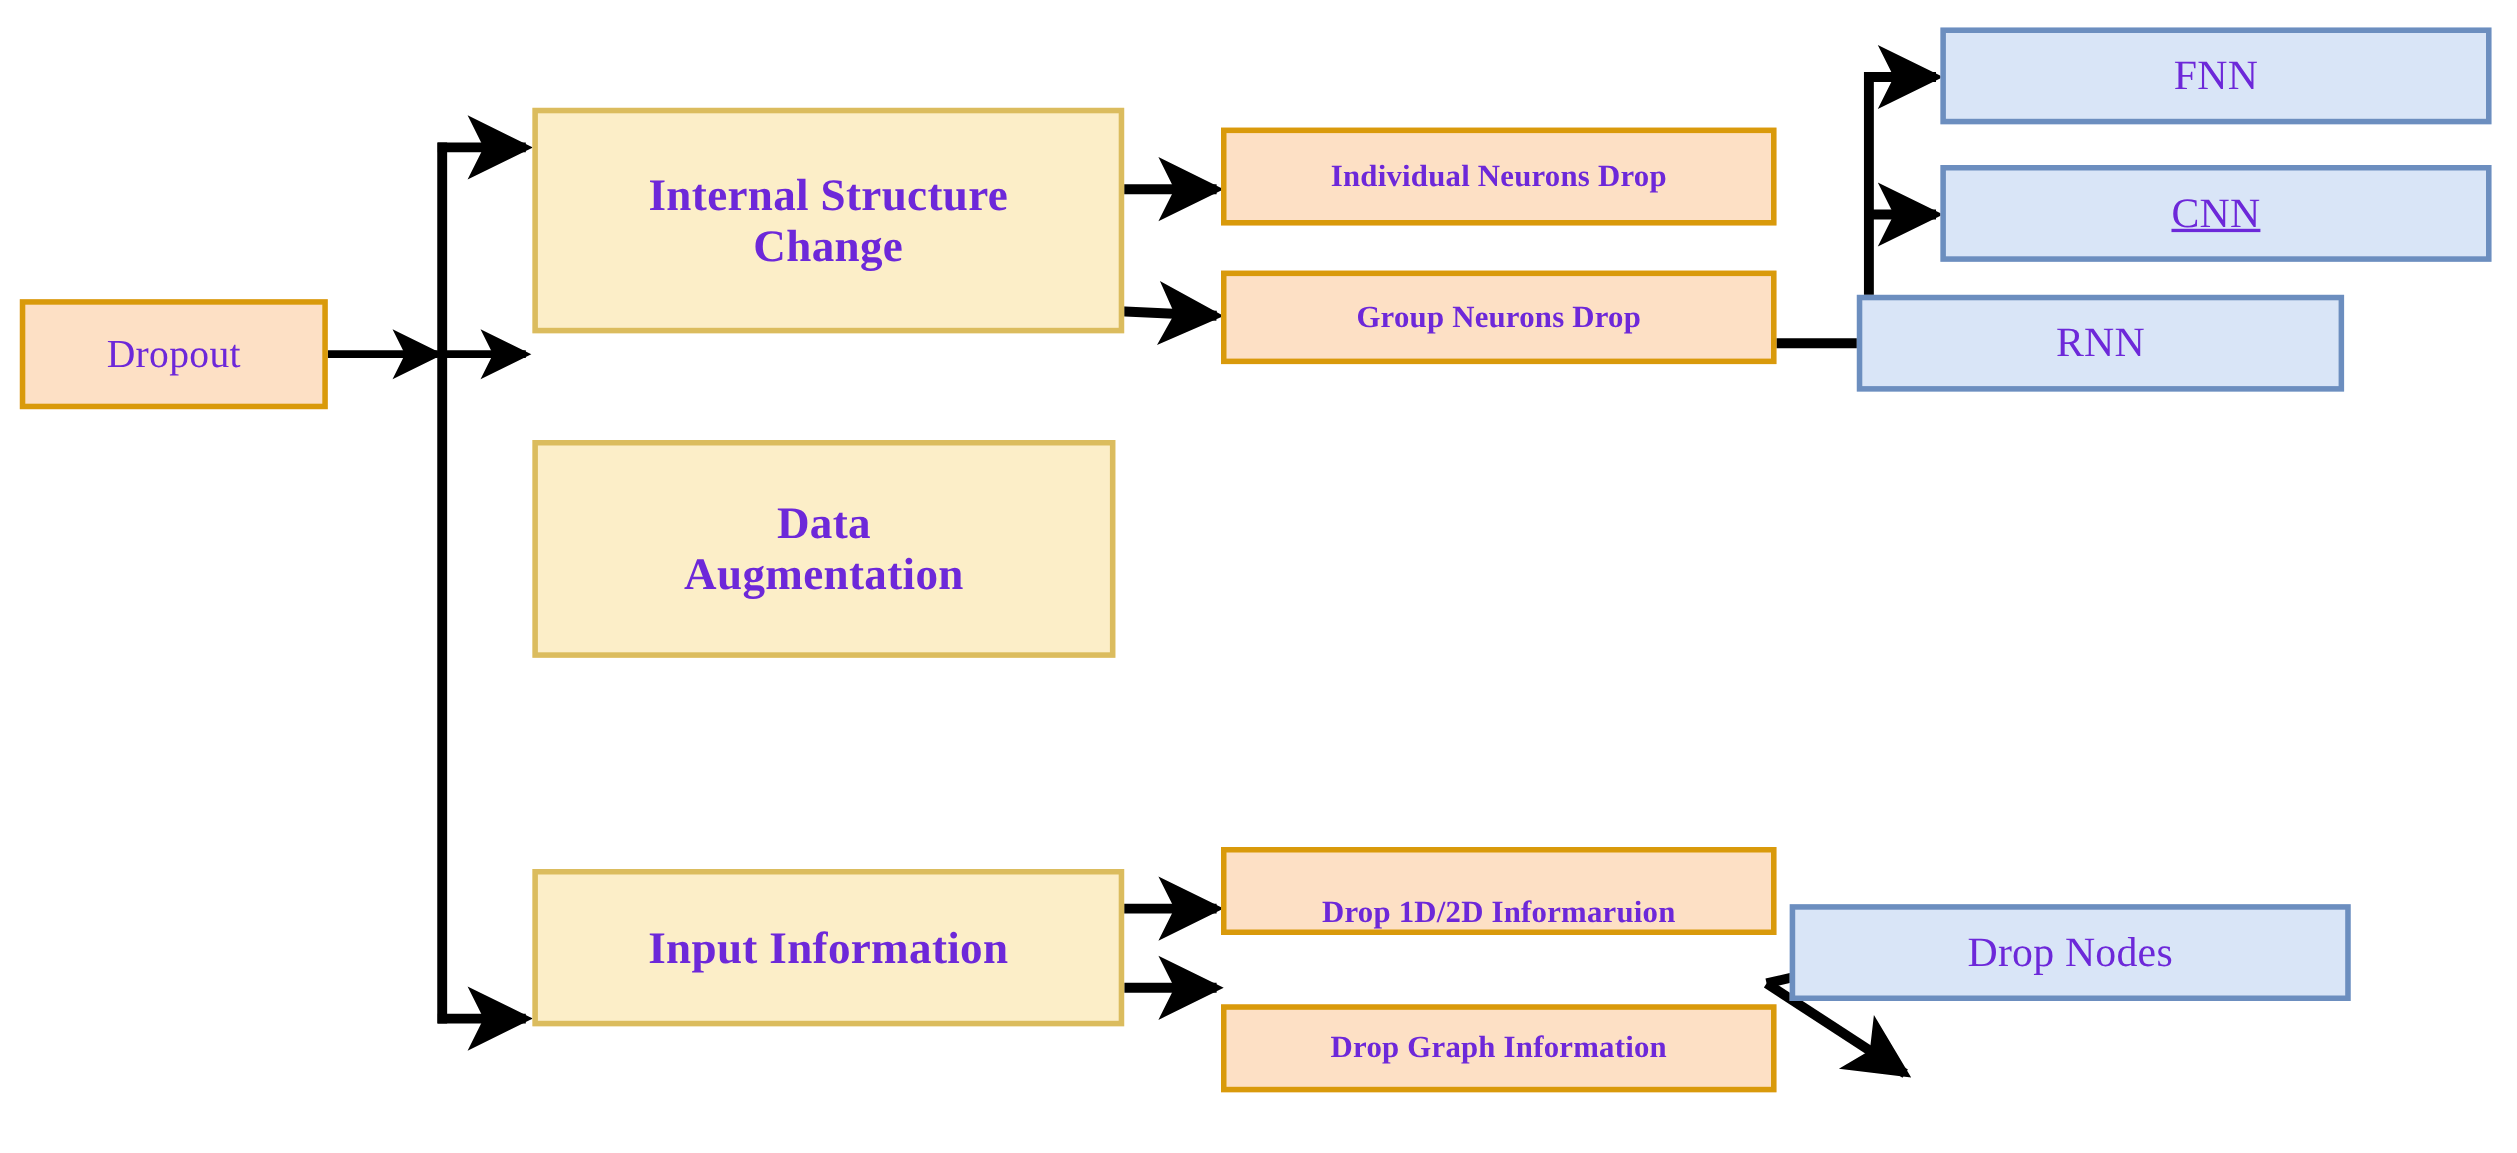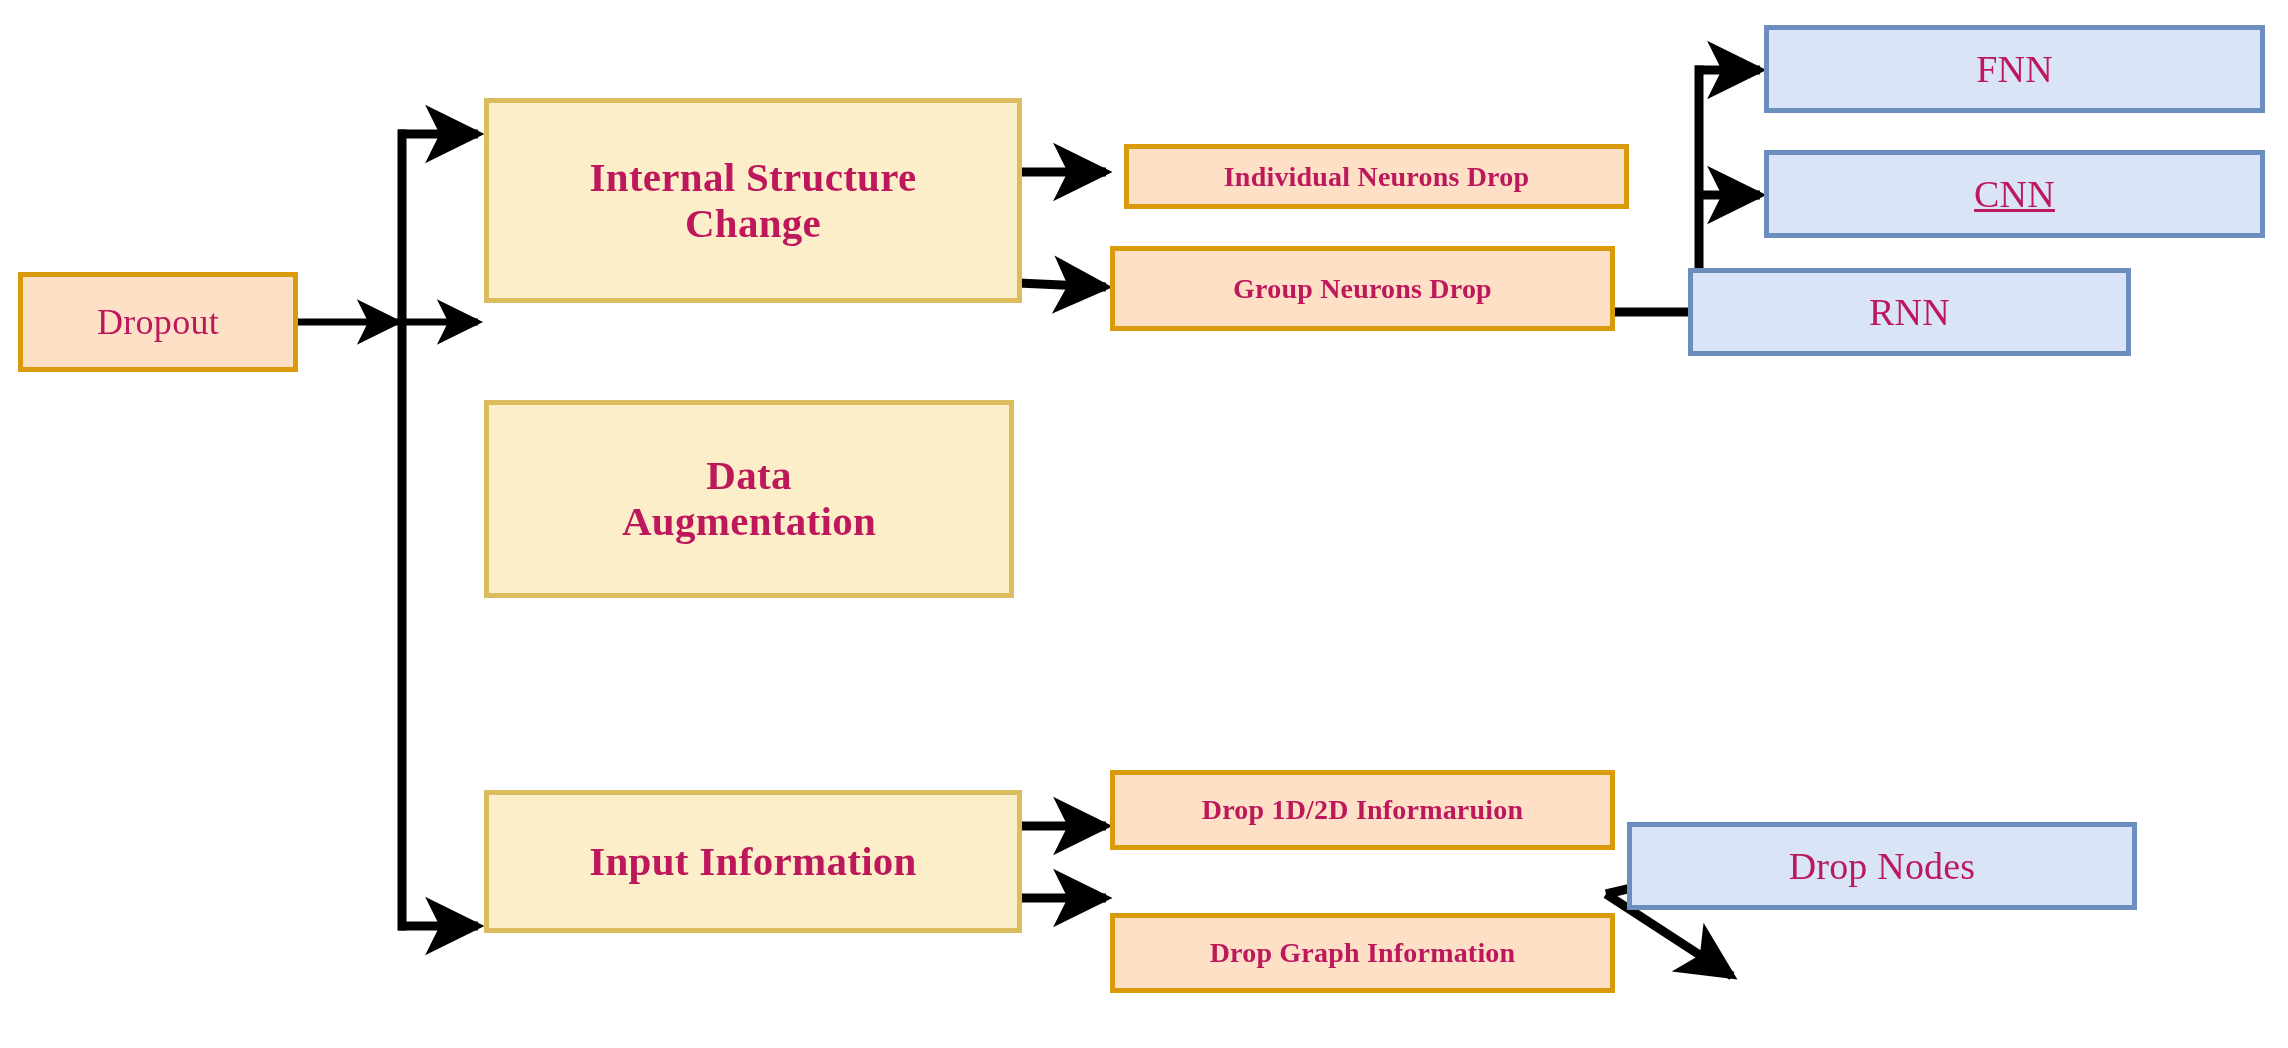--- a/index.html
+++ b/index.html
@@ -29,21 +29,21 @@
     display: block;
   }
   .node-box {
     position: absolute;
     box-sizing: border-box;
     display: flex;
     align-items: center;
     justify-content: center;
     text-align: center;
     font-family: "Liberation Serif", "DejaVu Serif", serif;
-    color: #be185d;
+    color: #6d28d9;
     line-height: 1.12;
     user-select: none;
   }
   .lvl1 {
     background: #fde0c5;
     border: 5px solid #d99a0b;
     font-weight: normal;
     font-size: 36px;
     letter-spacing: 0.3px;
   }
@@ -128,29 +128,29 @@
 
   <div class="node-box lvl2" style="left:484px; top:400px; width:530px; height:198px;">
     <span class="node-label">Data
 Augmentation</span>
   </div>
 
   <div class="node-box lvl2" style="left:484px; top:790px; width:538px; height:143px;">
     <span class="node-label">Input Information</span>
   </div>
 
-  <div class="node-box lvl3" style="left:1110px; top:144px; width:505px; height:65px;margin-left:14px;">
+  <div class="node-box lvl3" style="left:1110px; top:116px; width:505px; height:89px;">
     <span class="node-label">Individual Neurons Drop</span>
   </div>
 
   <div class="node-box lvl3" style="left:1110px; top:246px; width:505px; height:85px;">
     <span class="node-label">Group  Neurons Drop</span>
   </div>
 
-  <div class="node-box lvl3" style="left:1110px; top:770px; width:505px; height:80px;">
+  <div class="node-box lvl3" style="left:1110px; top:770px; width:505px; height:80px;align-items:flex-end;">
     <span class="node-label">Drop 1D/2D Informaruion</span>
   </div>
 
   <div class="node-box lvl3" style="left:1110px; top:874px; width:505px; height:80px;margin-top:39px;">
     <span class="node-label">Drop Graph Information</span>
   </div>
 
   <div class="node-box lvl4" style="left:1764px; top:25px; width:501px; height:88px;">
     <span class="node-label">FNN</span>
   </div>

